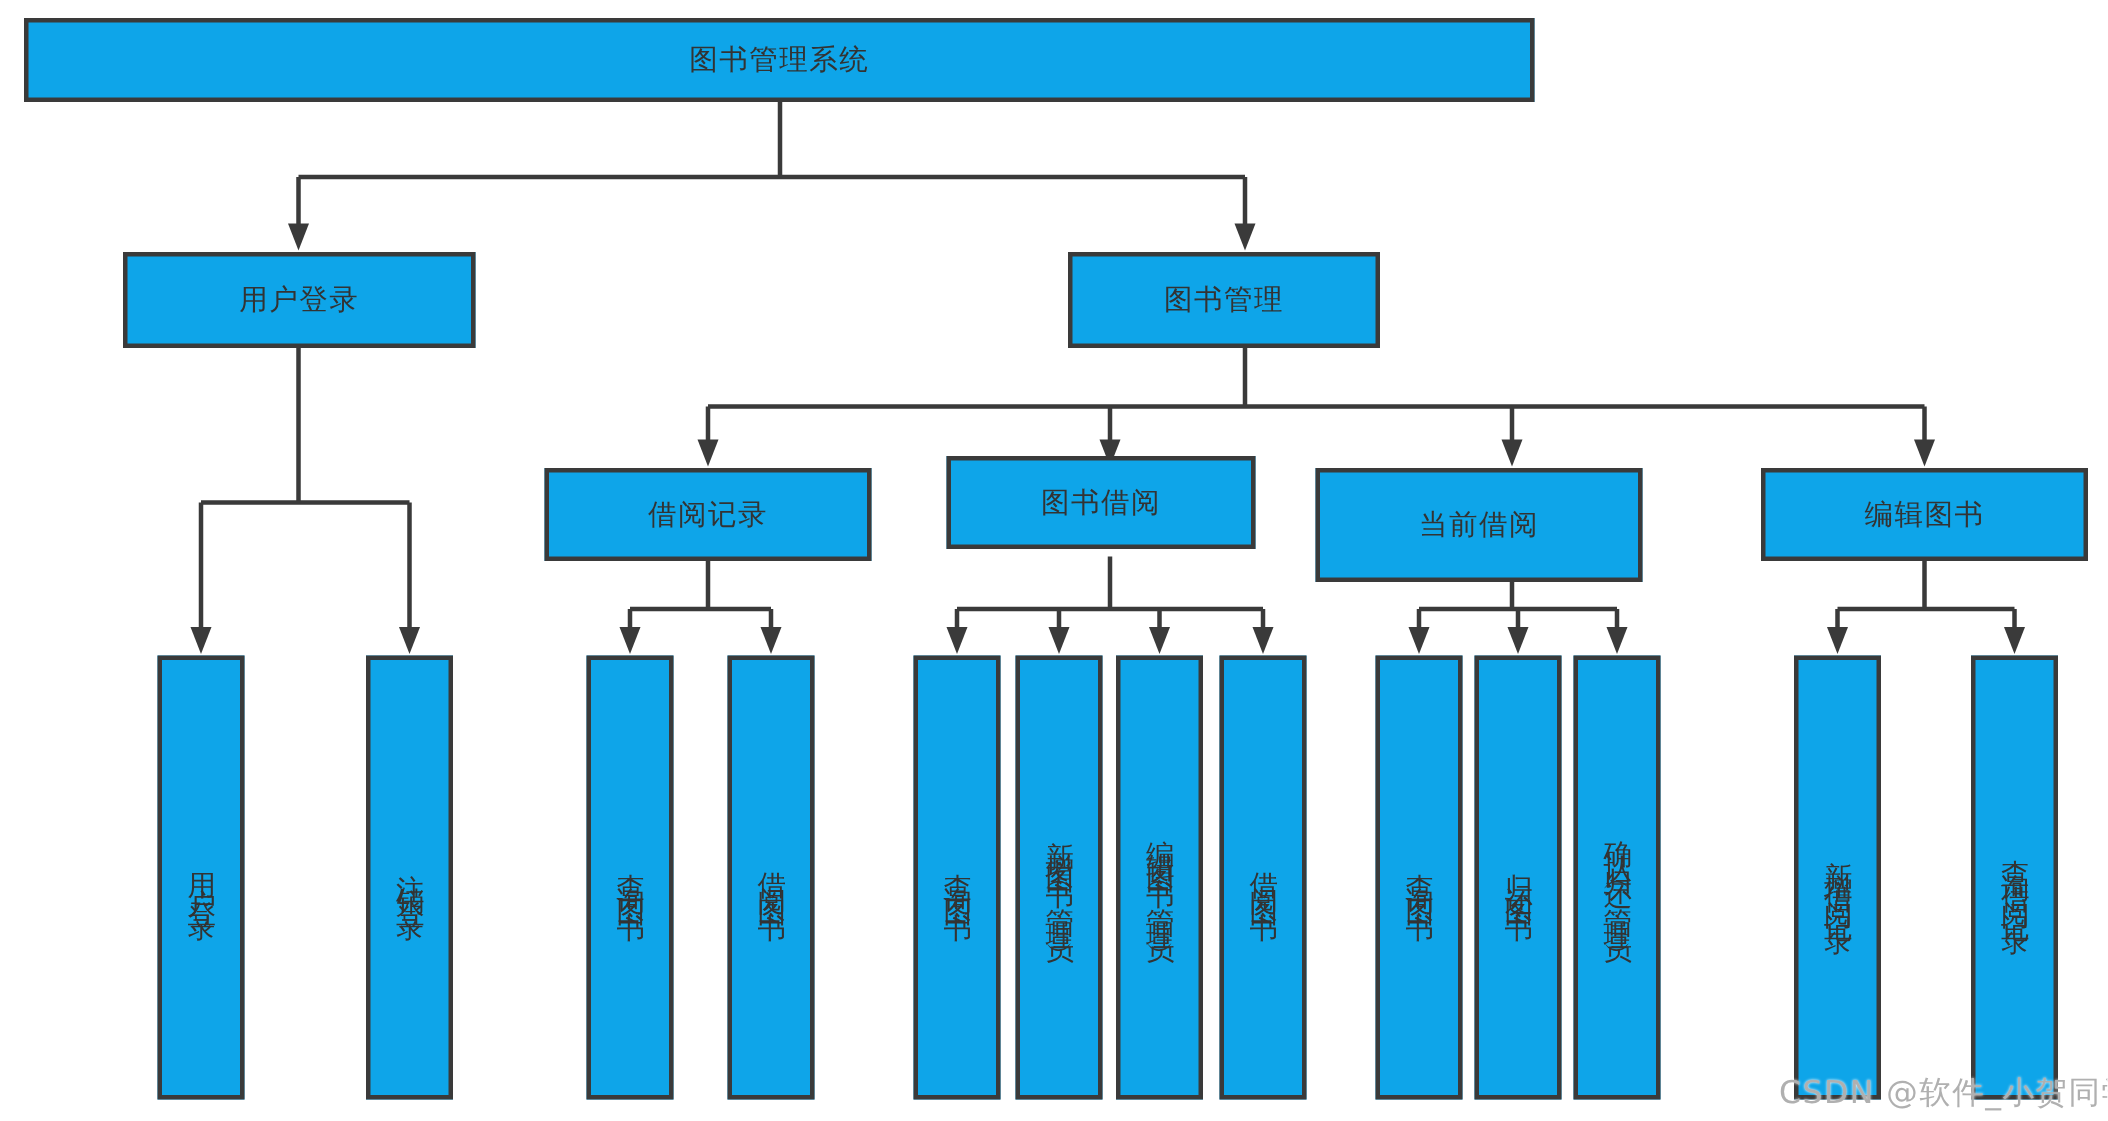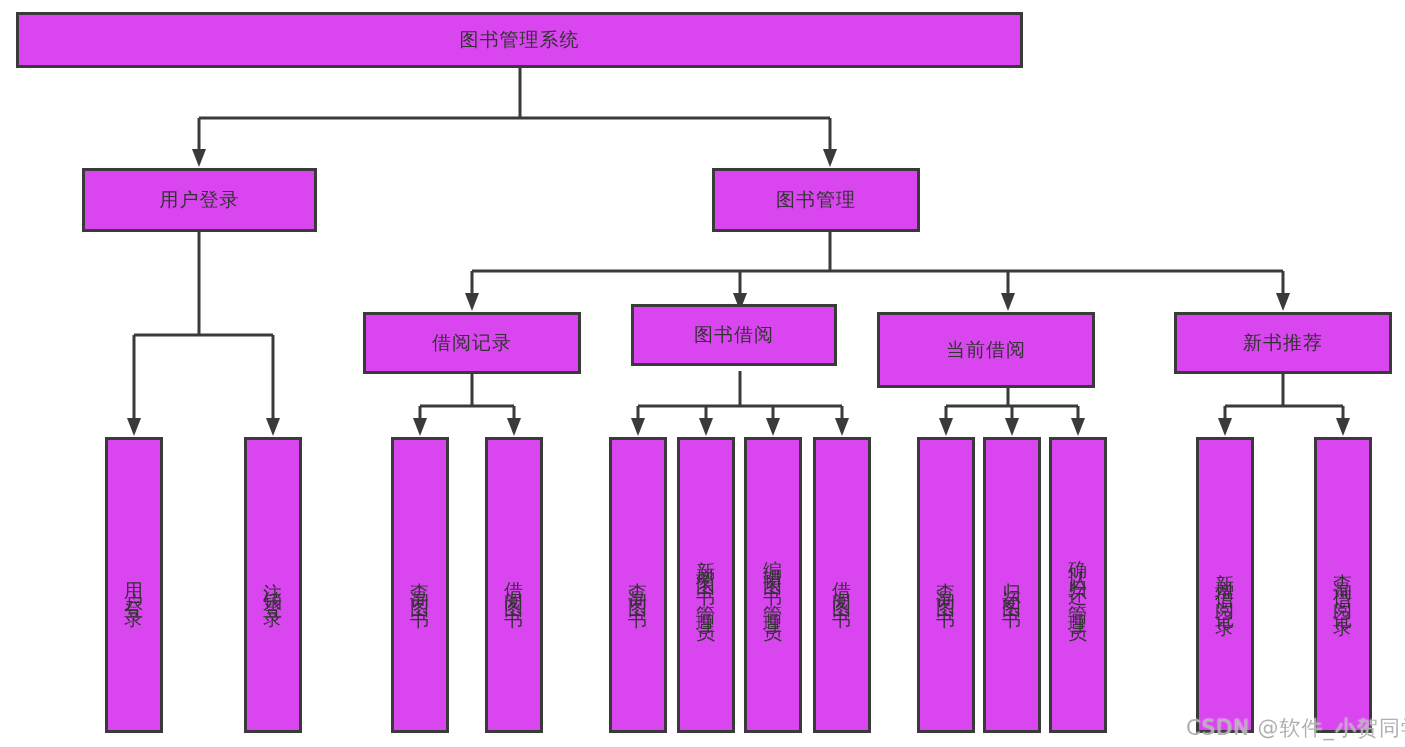--- a/index.html
+++ b/index.html
@@ -17,21 +17,21 @@
     color:var(--text);
     overflow:hidden;
   }
   .connectors{position:absolute;left:0;top:0;}
   .connectors path{stroke:var(--line);stroke-width:3;fill:none;}
   .connectors polygon{fill:var(--line);stroke:none;}
   .box{
     position:absolute;
     box-sizing:border-box;
     border:3px solid var(--line);
-    background:#d946ef;
+    background:#0ea5e9;
     display:flex;align-items:center;justify-content:center;
     font-size:19px;
     letter-spacing:1px;
     color:var(--text);
   }
   .vbox{
     writing-mode:vertical-rl;
     text-orientation:mixed;
     letter-spacing:9px;
     line-height:1;
@@ -102,21 +102,21 @@
   </svg>
 
   <div class="box" style="left:16px;top:12px;width:1007px;height:56px">图书管理系统</div>
 
   <div class="box" style="left:82px;top:168px;width:235px;height:64px">用户登录</div>
   <div class="box" style="left:712px;top:168px;width:208px;height:64px">图书管理</div>
 
   <div class="box" style="left:363px;top:312px;width:218px;height:62px">借阅记录</div>
   <div class="box" style="left:631px;top:304px;width:206px;height:62px">图书借阅</div>
   <div class="box" style="left:877px;top:312px;width:218px;height:76px">当前借阅</div>
-  <div class="box" style="left:1174px;top:312px;width:218px;height:62px">新书推荐</div>
+  <div class="box" style="left:1174px;top:312px;width:218px;height:62px">编辑图书</div>
 
   <div class="box vbox" style="left:105px;top:437px;width:58px;height:296px">用户登录</div>
   <div class="box vbox" style="left:244px;top:437px;width:58px;height:296px">注销登录</div>
 
   <div class="box vbox" style="left:391px;top:437px;width:58px;height:296px">查询图书</div>
   <div class="box vbox" style="left:485px;top:437px;width:58px;height:296px">借阅图书</div>
 
   <div class="box vbox" style="left:609px;top:437px;width:58px;height:296px">查询图书</div>
   <div class="box vbox" style="left:677px;top:437px;width:58px;height:296px">新增图书（管理员）</div>
   <div class="box vbox" style="left:744px;top:437px;width:58px;height:296px">编辑图书（管理员）</div>

